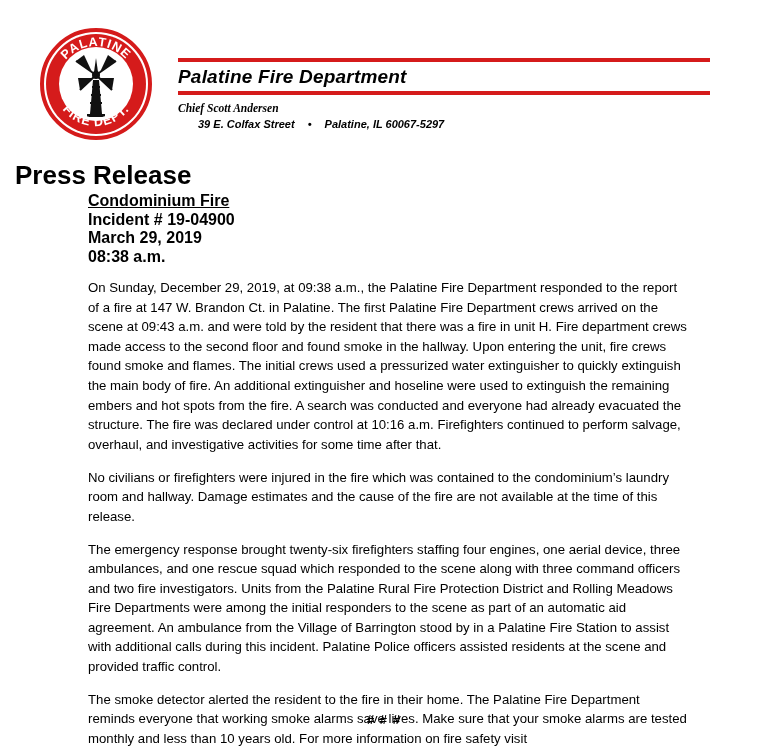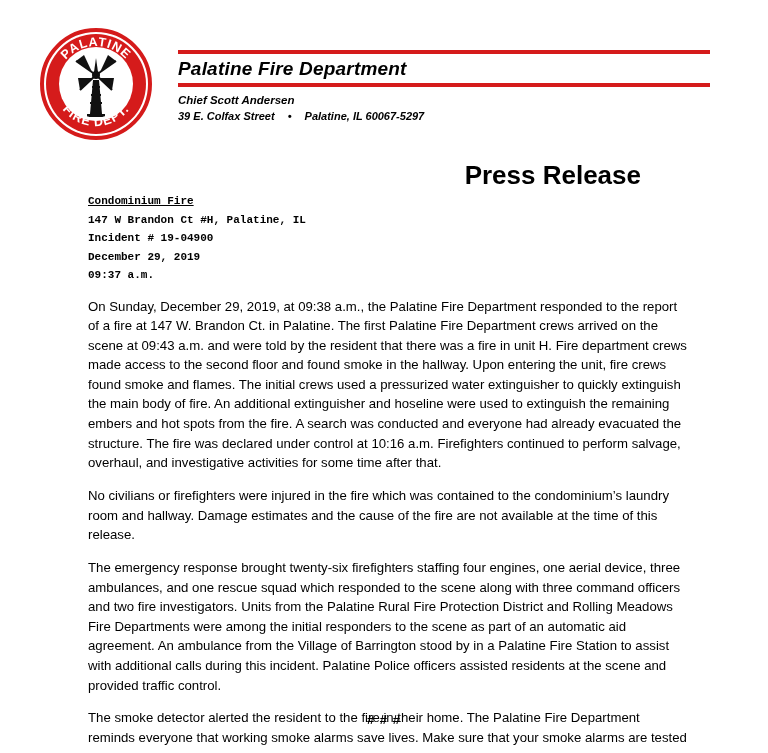--- a/index.html
+++ b/index.html
@@ -34,21 +34,21 @@
     left: 40px;
     top: 28px;
     width: 112px;
     height: 112px;
   }
   .logo svg { display: block; }
 
   .head-text {
     position: absolute;
     left: 178px;
-    top: 50px;
+    top: 58px;
     width: 540px;
   }
   .rule {
     height: 4px;
     background: #d51b1b;
     width: 532px;
   }
   .rule.top { margin-bottom: 4px; }
   .rule.bottom { margin-top: 3px; }
   .dept-name {
@@ -58,52 +58,53 @@
     letter-spacing: 0.2px;
     line-height: 22px;
     color: #000;
   }
   .chief {
     font-size: 11.5px;
     font-weight: bold;
     font-style: italic;
     margin-top: 6px;
     line-height: 14px;
+    font-family: Liberation Serif, serif;
   }
   .addr {
     font-size: 11px;
     font-weight: bold;
     font-style: italic;
     margin-top: 2px;
     line-height: 14px;
+    margin-left: 20px;
   }
   .addr .dot { padding: 0 10px; }
 
   
   .title {
     position: absolute;
-    left: 4px;
+    left: 15px;
     top: 160px;
     width: 637px;
-    text-align: right;
+    text-align: left;
     font-size: 26px;
     font-weight: bold;
   }
 
   .content {
     position: absolute;
     left: 88px;
     top: 192px;
     width: 600px;
   }
   .meta {
-    font-size: 11px;
+    font-size: 16px;
     font-weight: bold;
     line-height: 18.5px;
-    font-family: Liberation Mono, monospace;
   }
   .meta .u { text-decoration: underline; }
 
   .para {
     font-size: 13.2px;
     line-height: 19.6px;
     margin-top: 4px;
     text-align: left;
   }
   .para.first { margin-top: 12px; }
@@ -173,24 +174,23 @@
       </div>
     </div>
   </div>
 
   <div class="title">Press Release</div>
 
   <div class="content">
 
     <div class="meta">
       <div class="u">Condominium Fire</div>
-      <div>147 W Brandon Ct #H, Palatine, IL</div>
       <div>Incident # 19-04900</div>
-      <div>December 29, 2019</div>
-      <div>09:37 a.m.</div>
+      <div>March 29, 2019</div>
+      <div>08:38 a.m.</div>
     </div>
 
     <p class="para first">On Sunday, December 29, 2019, at 09:38 a.m., the Palatine Fire Department responded to the report of a fire at 147 W. Brandon Ct. in Palatine.  The first Palatine Fire Department crews arrived on the scene at 09:43 a.m. and were told by the resident that there was a fire in unit H.  Fire department crews made access to the second floor and found smoke in the hallway.  Upon entering the unit, fire crews found smoke and flames.  The initial crews used a pressurized water extinguisher to quickly extinguish the main body of fire.  An additional extinguisher and hoseline were used to extinguish the remaining embers and hot spots from the fire.  A search was conducted and everyone had already evacuated the structure.  The fire was declared under control at 10:16 a.m.  Firefighters continued to perform salvage, overhaul, and investigative activities for some time after that.</p>
     <p class="para">No civilians or firefighters were injured in the fire which was contained to the condominium’s laundry room and hallway.  Damage estimates and the cause of the fire are not available at the time of this release.</p>
     <p class="para">The emergency response brought twenty-six firefighters staffing four engines, one aerial device, three ambulances, and one rescue squad which responded to the scene along with three command officers and two fire investigators.  Units from the Palatine Rural Fire Protection District and Rolling Meadows Fire Departments were among the initial responders to the scene as part of an automatic aid agreement.  An ambulance from the Village of Barrington stood by in a Palatine Fire Station to assist with additional calls during this incident.  Palatine Police officers assisted residents at the scene and provided traffic control.</p>
 
     <p class="para">
       <span>The smoke detector alerted the resident to the fire in their home.  The Palatine Fire Department reminds everyone that working smoke alarms save lives.  Make sure that your smoke alarms are tested monthly and less than 10 years old.  For more information on fire safety visit </span>
     </p>
   </div>

